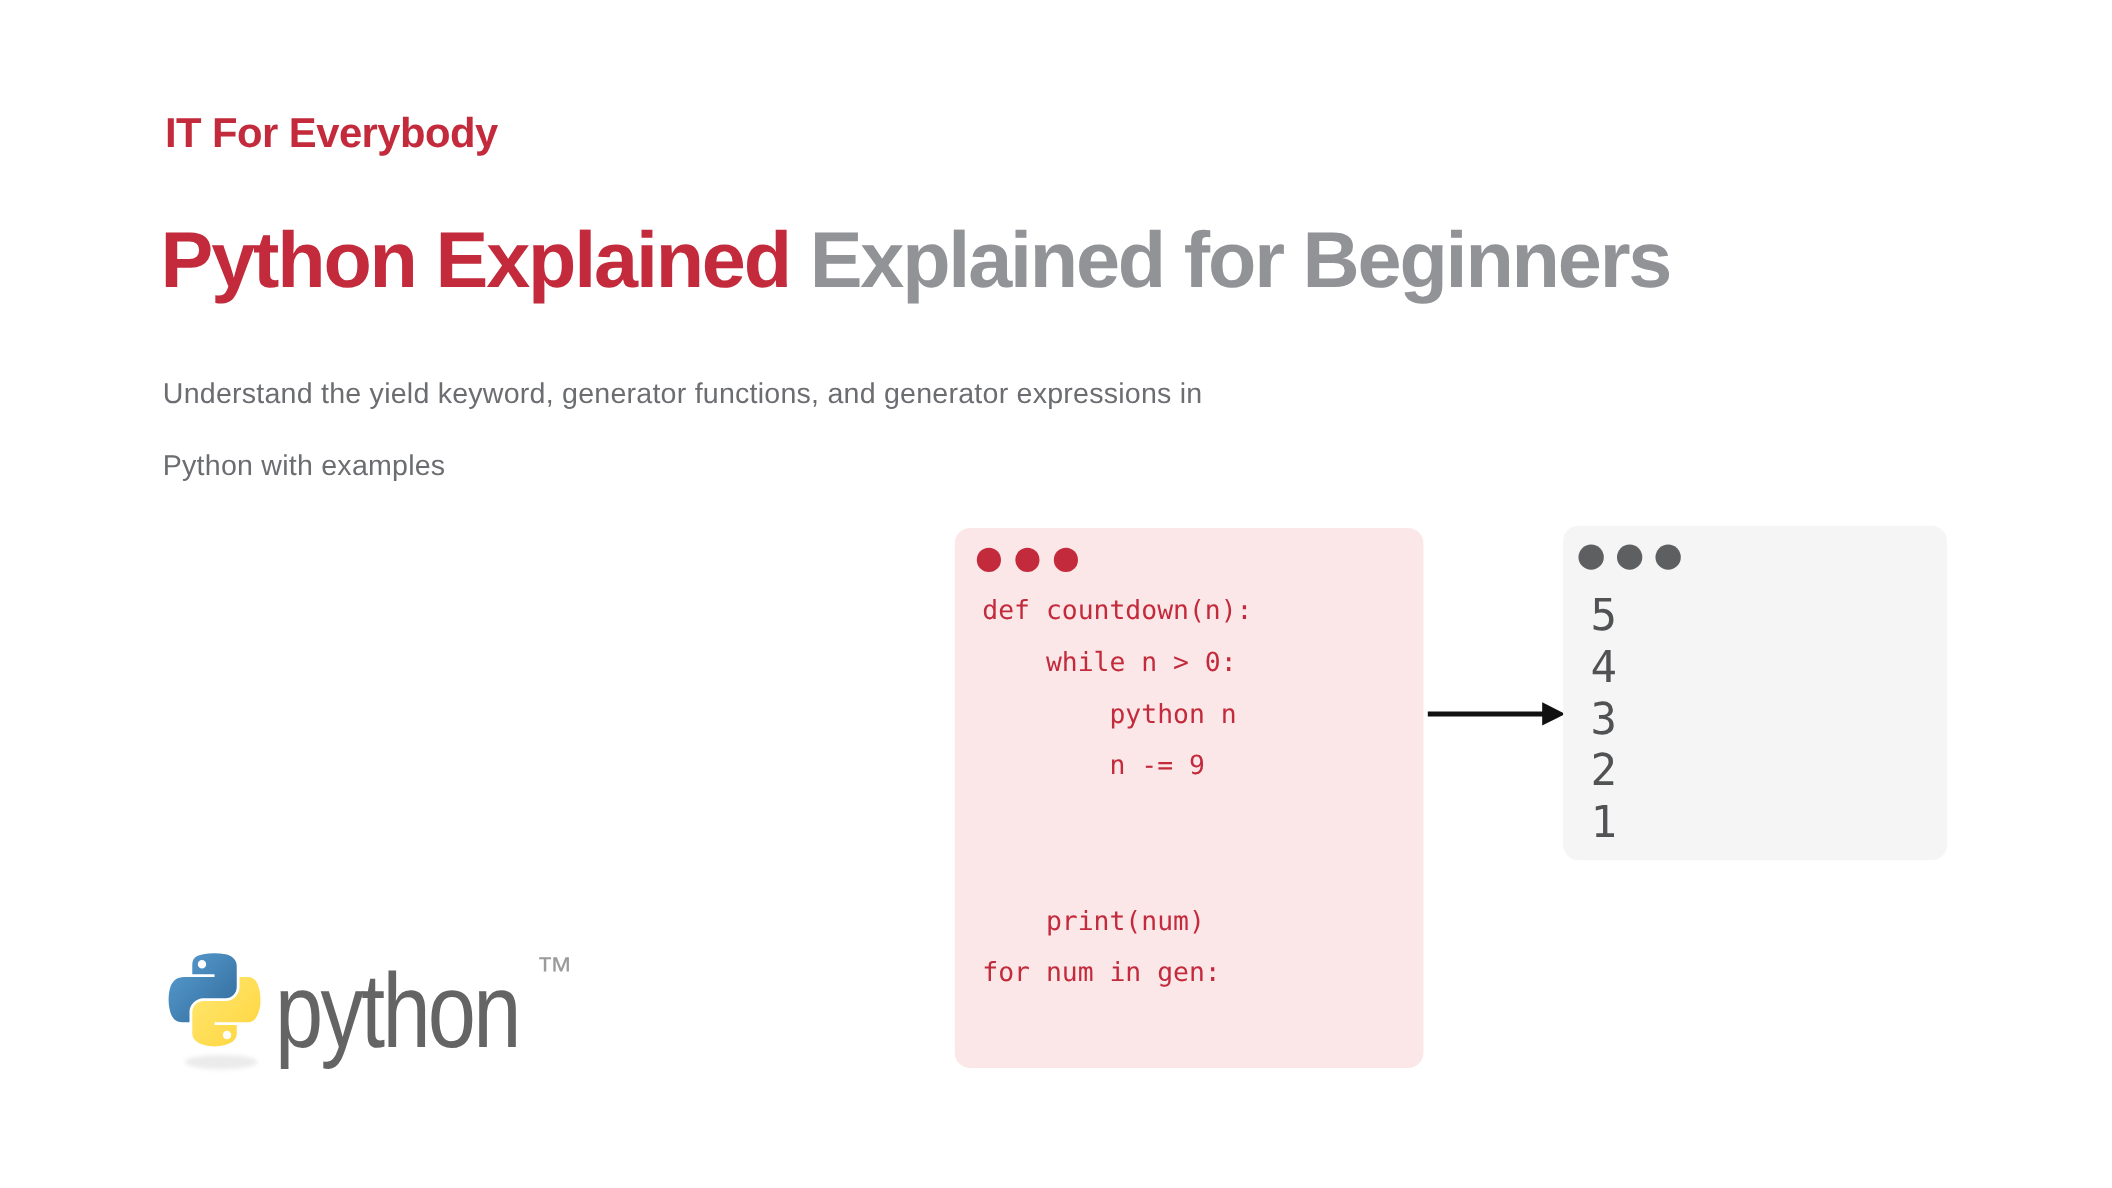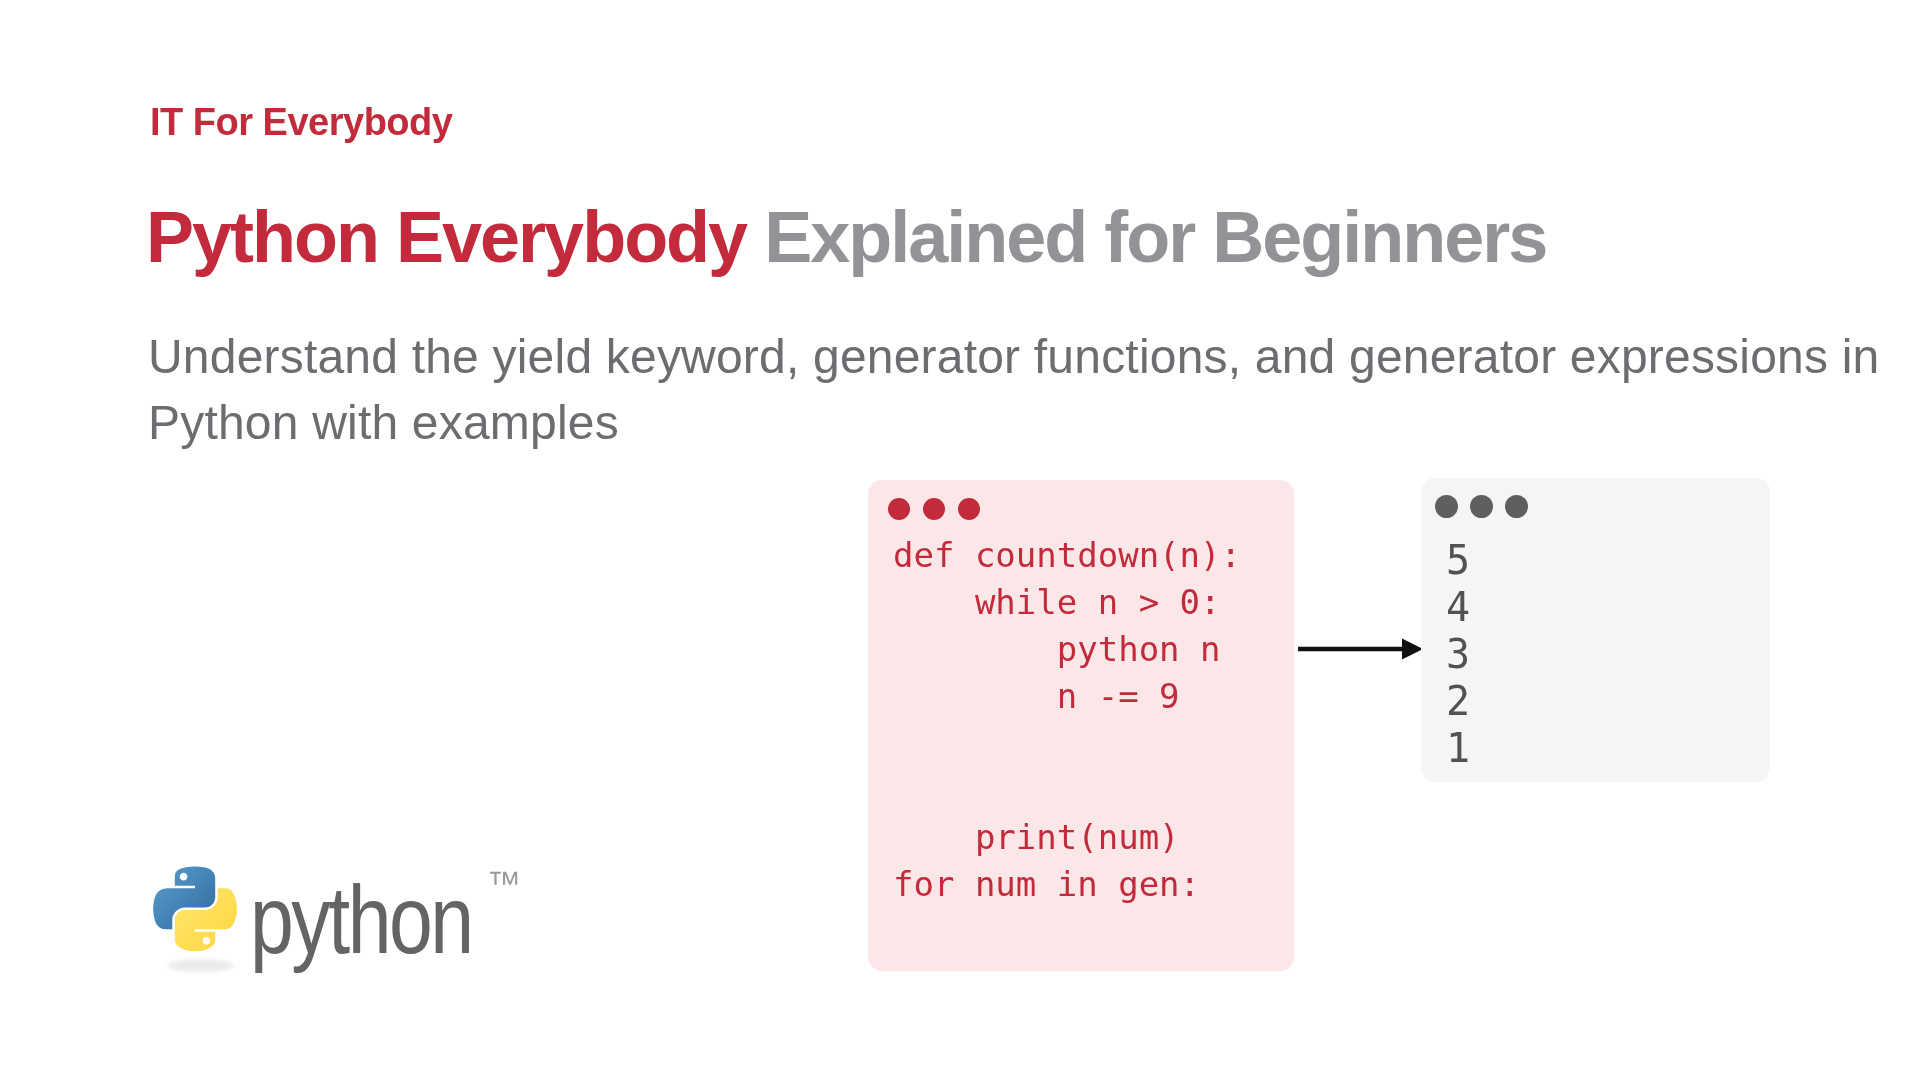--- a/index.html
+++ b/index.html
@@ -14,34 +14,34 @@
     white-space:nowrap;
   }
   .title{
     position:absolute;left:146px;top:196px;margin:0;
     font-size:72px;font-weight:700;letter-spacing:-2px;white-space:nowrap;
   }
   .title .t-red{color:#c32b3c;}
   .title .t-gray{color:#919396;}
   .subtitle{
     position:absolute;left:148px;top:324px;margin:0;
-    font-size:48px;line-height:66px;letter-spacing:0.2px;color:#6b6d70;
+    font-size:26px;line-height:66px;letter-spacing:0.2px;color:#6b6d70;
     white-space:nowrap;
   }
   
   .code-card{
     position:absolute;left:868px;top:480px;width:426px;height:491px;
     background:#fbe7e7;border-radius:14px;
   }
   .card-dots{position:absolute;display:flex;gap:13px;left:20px;top:18px;}
   .dot{width:22px;height:22px;border-radius:50%;}
   .code-card .dot{background:#c32b3c;}
   .code{
     position:absolute;left:25px;top:52px;
-    font-family:"DejaVu Sans Mono",monospace;font-size:34px;color:#c32b3c;
+    font-family:"DejaVu Sans Mono",monospace;font-size:24px;color:#c32b3c;
   }
   .code-line{height:47px;line-height:47px;white-space:pre;}
   
   .arrow{position:absolute;left:1296px;top:635px;}
   
   .out-card{
     position:absolute;left:1421px;top:478px;width:349px;height:304px;
     background:#f5f5f5;border-radius:14px;
   }
   .out-card .card-dots{left:14px;top:17px;gap:12px;}
@@ -68,21 +68,21 @@
     font-size:34px;color:#9b9b9b;
   }
 </style>
 </head>
 <body>
 
 <div class="canvas">
 
   <div class="eyebrow">IT For Everybody</div>
 
-  <h1 class="title"><span class="t-red">Python Everybody</span><span class="t-gray"> Explained for Beginners</span></h1>
+  <h1 class="title"><span class="t-red">Python Explained</span><span class="t-gray"> Explained for Beginners</span></h1>
 
   <p class="subtitle"><span>Understand the yield keyword, generator functions, and generator expressions in</span><br><span>Python with examples</span></p>
 
   <div class="code-card">
     <div class="card-dots">
       <span class="dot"></span>
       <span class="dot"></span>
       <span class="dot"></span>
     </div>
     <div class="code">

